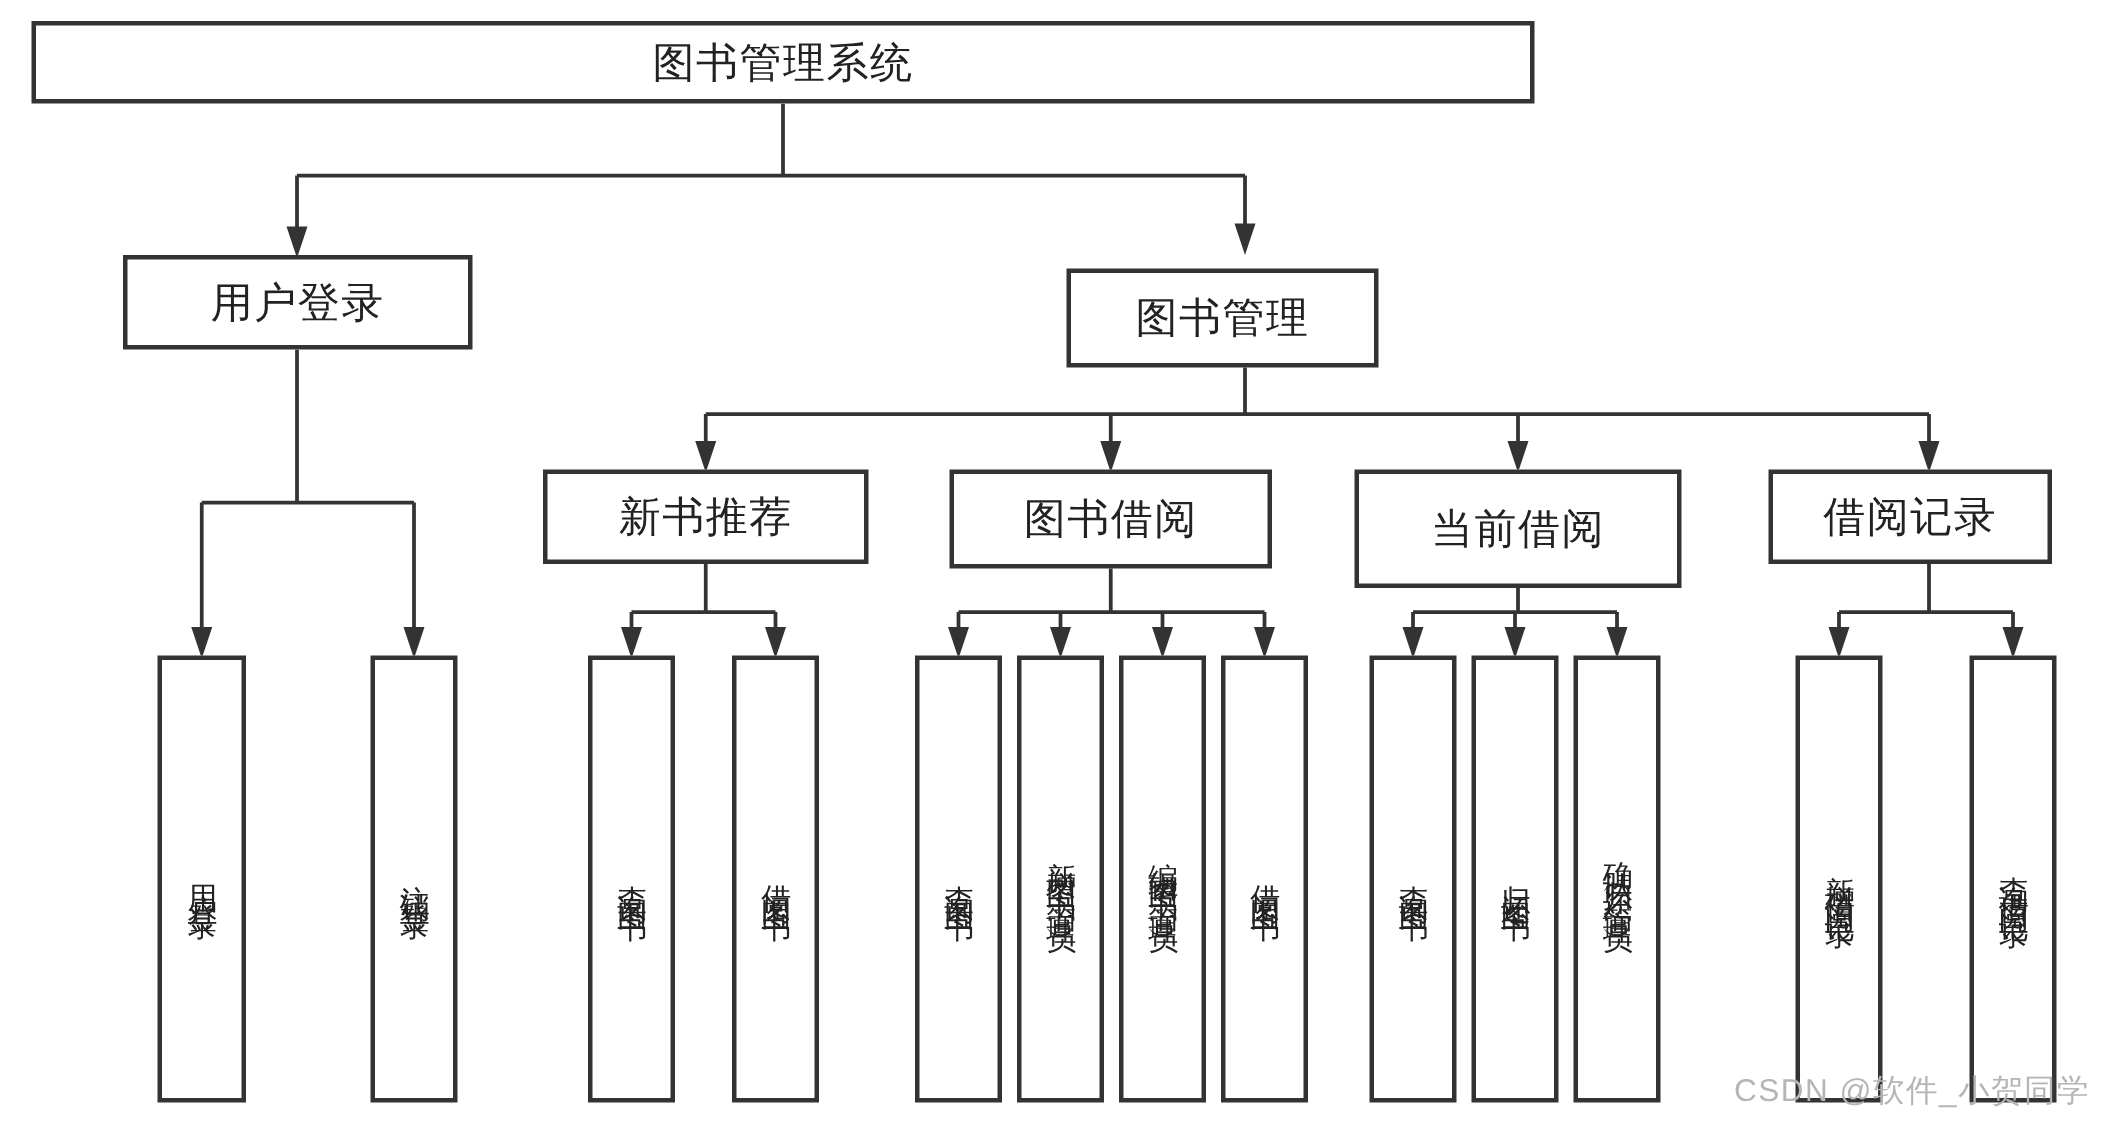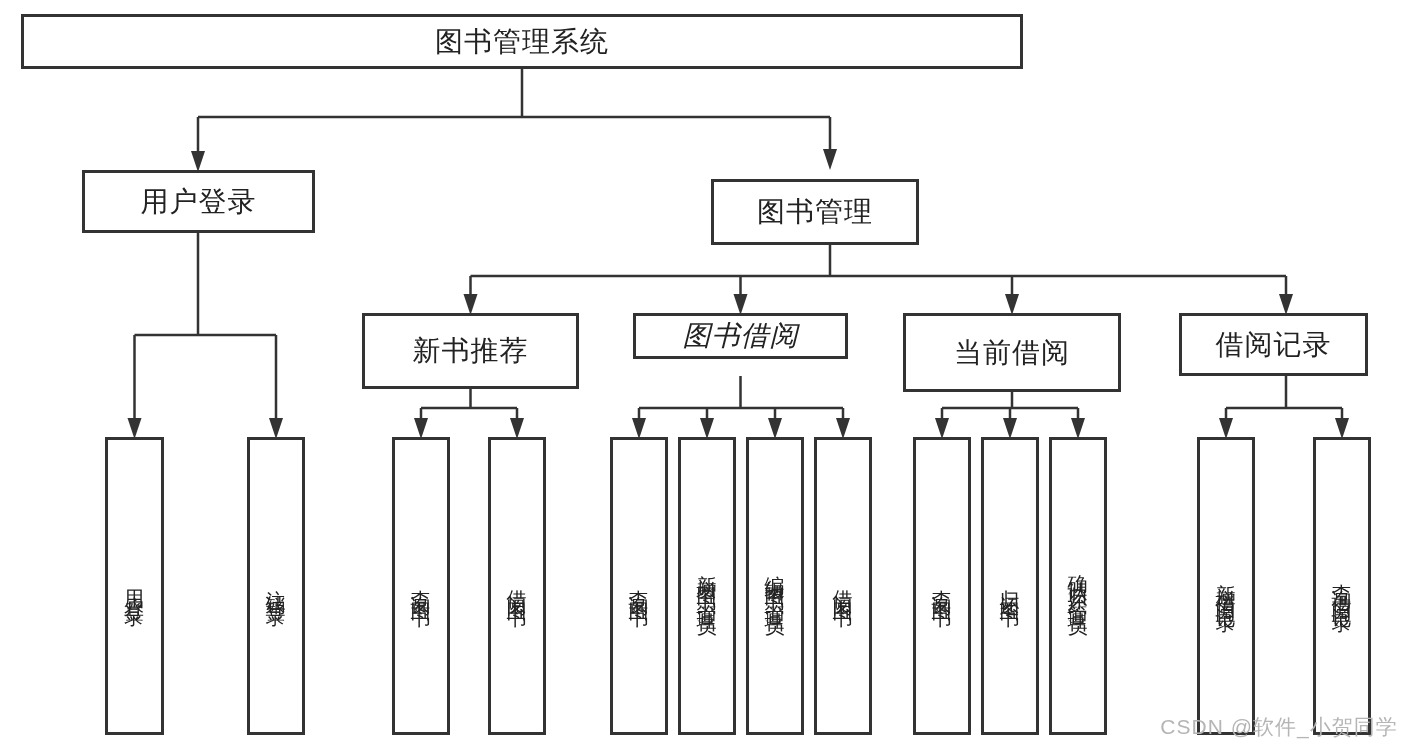--- a/index.html
+++ b/index.html
@@ -42,21 +42,20 @@
   .watermark {
     position: absolute;
     left: 1156px;
     top: 713px;
     width: 246px;
     font-size: 21px;
     letter-spacing: 1px;
     color: #b5b5b5;
     white-space: nowrap;
     z-index: 5;
-    text-align: center;
   }
 </style>
 </head>
 <body>
 
 <div class="stage">
 
   <svg class="wires" viewBox="0 0 1405 747" aria-hidden="true">
     <g stroke="#333333" stroke-width="2.5" fill="none">
       <path d="M522 69 V117 M198 117 H830 M198 117 V156 M830 117 V154"></path>
@@ -94,24 +93,24 @@
     <span>图书管理系统</span>
   </div>
 
   <div class="node h-node" style="left:82px; top:170px; width:233px; height:63px;">
     <span>用户登录</span>
   </div>
   <div class="node h-node" style="left:711px; top:179px; width:208px; height:66px;">
     <span>图书管理</span>
   </div>
 
-  <div class="node h-node" style="left:362px; top:313px; width:217px; height:76px;">
+  <div class="node h-node" style="left:362px; top:313px; width:217px; height:63px;">
     <span>新书推荐</span>
   </div>
-  <div class="node h-node" style="left:633px; top:313px; width:215px; height:46px;font-style:italic;">
+  <div class="node h-node" style="left:633px; top:313px; width:215px; height:66px;">
     <span>图书借阅</span>
   </div>
   <div class="node h-node" style="left:903px; top:313px; width:218px; height:79px;">
     <span>当前借阅</span>
   </div>
   <div class="node h-node" style="left:1179px; top:313px; width:189px; height:63px;">
     <span>借阅记录</span>
   </div>
 
   <div class="node v-node" style="left:105px; top:437px; width:59px; height:298px;">

